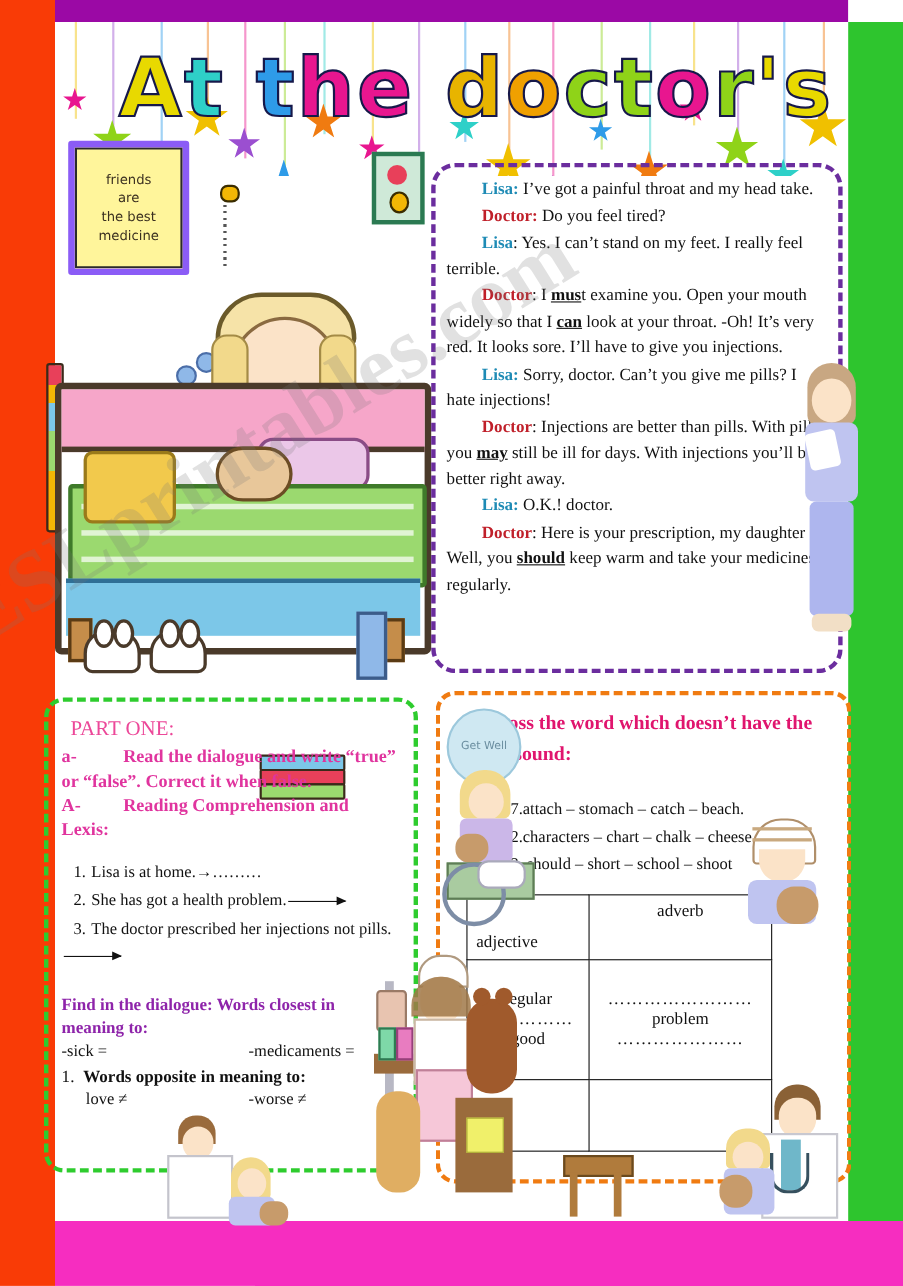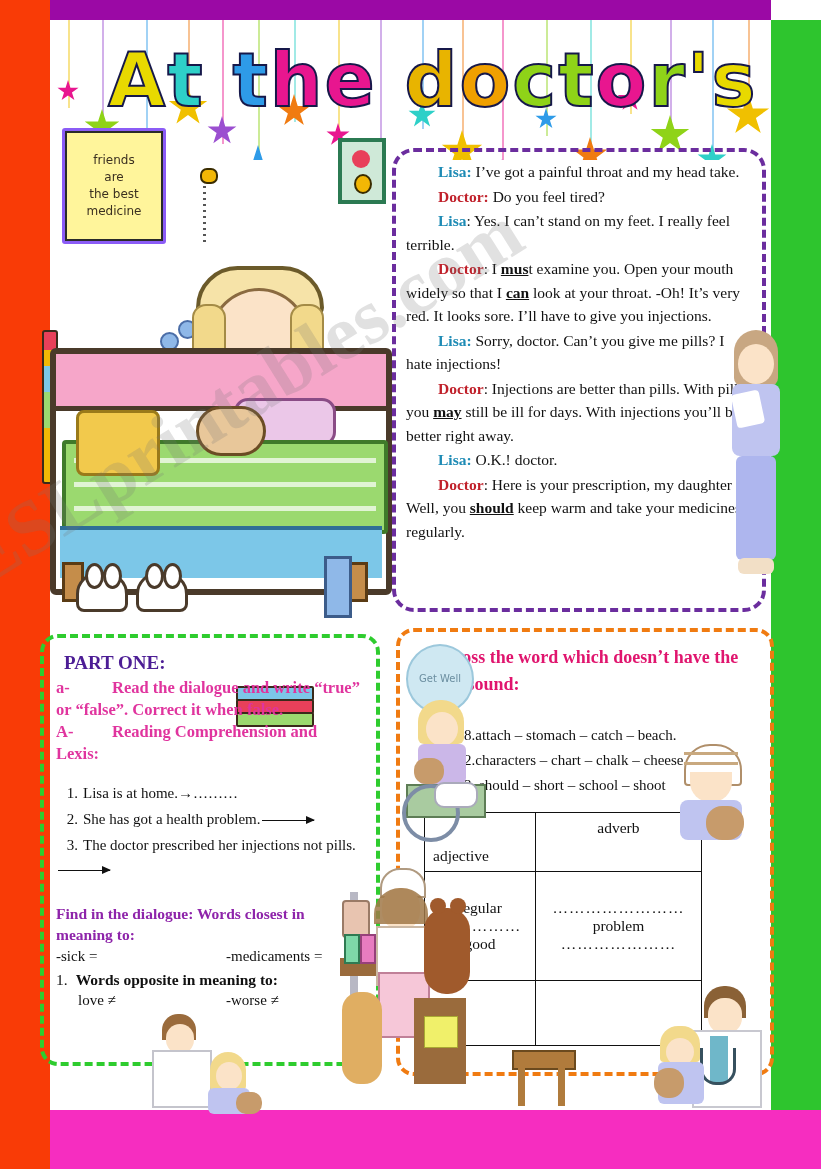--- a/index.html
+++ b/index.html
@@ -19,21 +19,21 @@
   .wand{position:absolute;width:2px;background:#bfe6f5;}
   .star{position:absolute;width:0;height:0;}
 
   
   .title-wrap{position:absolute;left:108px;top:28px;width:610px;height:108px;}
   .title-text{font-family:"DejaVu Sans",sans-serif;font-weight:bold;font-size:74px;letter-spacing:2px;line-height:104px;white-space:nowrap;}
   .t-l{display:inline-block;-webkit-text-stroke:2px #16184a;}
 
   
   .illus-main{position:absolute;left:40px;top:120px;width:345px;height:505px;}
-  .med-sign{position:absolute;left:22px;top:8px;width:98px;height:110px;background:#FFF59B;border:3px solid #8b5cf6;
+  .med-sign{position:absolute;left:22px;top:8px;width:98px;height:110px;background:#FFF59B;border:6px solid #8b5cf6;
             border-radius:3px;font-family:"DejaVu Sans",sans-serif;font-size:12px;color:#3b3020;
             display:flex;flex-direction:column;align-items:center;justify-content:center;line-height:17px;text-align:left;
             box-shadow:0 0 0 2px #2a2a2a inset;}
   .sm-frame{position:absolute;left:298px;top:18px;width:40px;height:58px;background:#CFE9D8;border:4px solid #2b7a52;}
   .sm-frame .fl{position:absolute;left:10px;top:8px;width:18px;height:18px;border-radius:50%;background:#E8405A;}
   .sm-frame .bee{position:absolute;left:12px;top:32px;width:14px;height:16px;border-radius:50%;background:#F2B705;border:2px solid #3a2c00;}
 
   .bed{position:absolute;left:10px;top:228px;width:330px;height:260px;}
   .bed-frame{position:absolute;left:0;top:0;width:330px;height:235px;border:6px solid #4a3a2a;border-radius:6px;background:#ffffff;}
   .bed-head{position:absolute;left:0;top:0;width:330px;height:52px;background:#F6A6C9;border-bottom:5px solid #4a3a2a;}
@@ -60,21 +60,21 @@
             border:4px dashed #6B2D9E;border-radius:22px;padding:8px 12px 8px 10px;box-sizing:border-box;}
   .dlg-p{font-size:15.5px;line-height:23.5px;color:#111;text-indent:32px;margin:0 0 1px 0;font-family:"Liberation Serif",serif;}
   .spk-d{color:#C0202A;font-weight:bold;}
   .spk-l{color:#1E8BB5;font-weight:bold;}
   .u{text-decoration:underline;font-weight:bold;}
   .girl-sling{position:absolute;left:726px;top:330px;width:58px;height:268px;}
 
   
   .panel-left{position:absolute;left:40px;top:634px;width:340px;height:432px;
               border:4px dashed #2ECC2E;border-radius:18px;box-sizing:border-box;padding:14px 12px;}
-  .h-part{color:#4c1d95;font-weight:bold;font-size:19px;margin:0 0 3px 8px;font-family:"Liberation Serif",serif;}
+  .h-part{color:#ec4899;font-weight:normal;font-size:19px;margin:0 0 3px 8px;font-family:"Liberation Serif",serif;}
   .h-sub{color:#E0349E;font-weight:bold;font-size:16.5px;line-height:22px;margin:0;font-family:"Liberation Serif",serif;}
   .h-sub .lead{display:inline-block;min-width:56px;}
   .qlist{margin:16px 0 0 0;padding:0;list-style:none;font-size:15px;line-height:24px;color:#111;}
   .qlist li{margin:0 0 2px 0;}
   .num{display:inline-block;min-width:22px;text-align:right;margin-right:5px;}
   .arrow{display:inline-block;width:52px;height:1px;background:#111;vertical-align:middle;position:relative;margin:0 2px;}
   .arrow:after{content:"";position:absolute;right:-1px;top:-4px;border-left:9px solid #111;border-top:4px solid transparent;border-bottom:4px solid transparent;}
   .h-find{color:#8E24AA;font-weight:bold;font-size:15.5px;line-height:21px;margin:22px 0 0 0;}
   .pairline{font-size:15px;color:#111;margin:3px 0 0 0;display:flex;}
   .pairline span{display:inline-block;}
@@ -288,21 +288,21 @@
       <span style="width:148px;">love ≠</span>
       <span>-worse ≠</span>
     </p>
   </div>
 
   <div class="panel-right">
     <p class="h-cross">
       <span style="color:#111;font-weight:normal;font-size:15px;margin-right:6px;">a-</span><span>Cross the word which doesn’t have the same sound:</span>
     </p>
     <ul class="soundlist" id="soundlist">
-        <li>8.attach – stomach – catch – beach.</li>
+        <li>7.attach – stomach – catch – beach.</li>
         <li>2.characters – chart – chalk – cheese.</li>
         <li>3. should – short – school – shoot</li>
       </ul>
 
 
     <table class="wt">
       <tbody>
           <tr>
         <td style="vertical-align:bottom;text-align:left;">adjective</td>
         <td style="vertical-align:top;">adverb</td>

